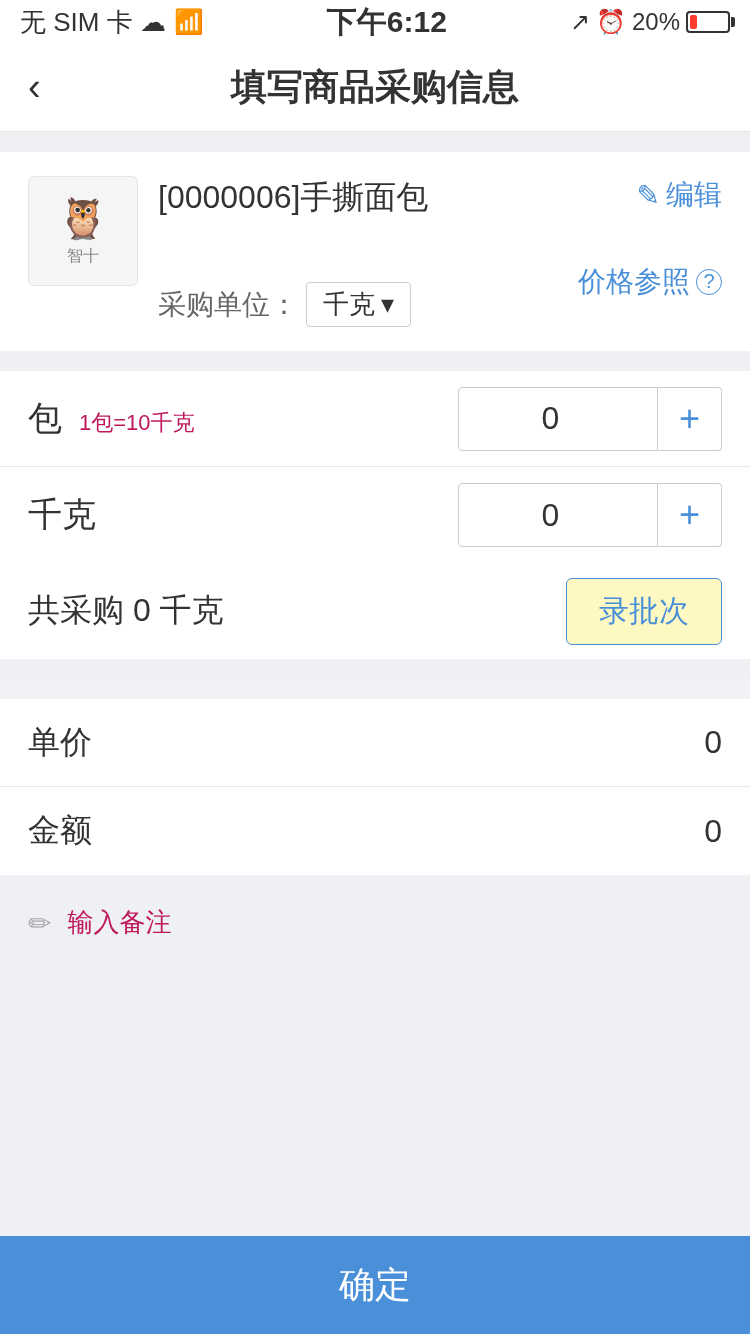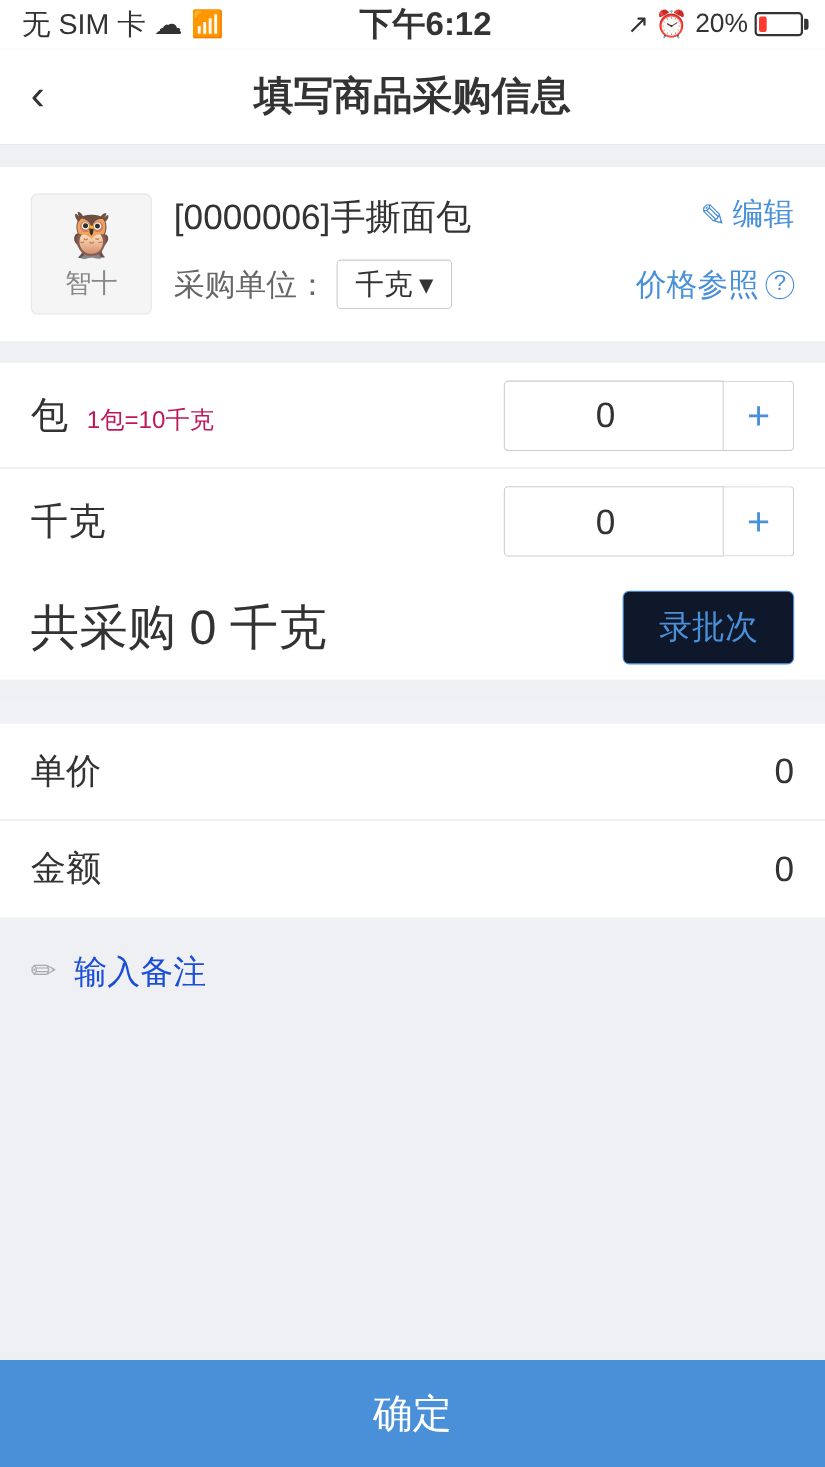--- a/index.html
+++ b/index.html
@@ -80,21 +80,21 @@
       border: 1px solid #e5e5e5;
       border-radius: 6px;
       display: flex; flex-direction: column;
       align-items: center; justify-content: center;
       flex-shrink: 0;
     }
     .product-image-owl {
       font-size: 40px; color: #888;
     }
     .product-image-text {
-      font-size: 24px; color: #888; margin-top: 4px;
+      font-size: 16px; color: #888; margin-top: 4px;
     }
     .product-info {
       flex: 1;
     }
     .product-header {
       display: flex; align-items: flex-start; justify-content: space-between;
     }
     .product-name {
       font-size: 32px; font-weight: 400; color: #333; flex: 1;
     }
@@ -155,27 +155,27 @@
     }
 
     
     .summary-row {
       display: flex; align-items: center; justify-content: space-between;
       padding: 0 28px;
       height: 96px;
       background: #fff;
     }
     .summary-text {
-      font-size: 44px; color: #333;
+      font-size: 32px; color: #333;
     }
     .record-btn {
       border: 1.5px solid #4a90d9; border-radius: 6px;
       padding: 12px 32px;
       font-size: 30px; color: #4a90d9;
-      background: #0f172a; cursor: pointer;
+      background: #fef9c3; cursor: pointer;
     }
 
     
     .price-section {
       background: #fff;
       margin-top: 20px;
     }
     .price-row {
       display: flex; align-items: center; justify-content: space-between;
       padding: 0 28px; height: 88px;
@@ -187,21 +187,21 @@
 
     
     .notes-section {
       background: #eef0f3;
       padding: 28px 28px;
       display: flex; align-items: flex-start; gap: 16px;
       margin-top: 2px;
       min-height: 120px;
     }
     .notes-icon { font-size: 28px; color: #aaa; margin-top: 2px; }
-    .notes-placeholder { font-size: 30px; color: #1d4ed8; }
+    .notes-placeholder { font-size: 26px; color: #be185d; }
 
     
     .confirm-btn {
       position: fixed;
       bottom: 0; left: 0;
       width: 750px; height: 98px;
       background: #4a90d9;
       display: flex; align-items: center; justify-content: center;
       font-size: 36px; color: #fff; font-weight: 500;
       cursor: pointer;
@@ -244,21 +244,21 @@
   </div>
   <div class="product-info">
     <div class="product-header">
       <span class="product-name">[0000006]手撕面包</span>
       <div class="product-edit">
         <span>✎</span>
         <span>编辑</span>
       </div>
     </div>
     <div class="product-unit-row">
-      <div style="display:flex;align-items:center;gap:8px;">
+      <div style="display:flex;align-items:center;gap:8px;margin-top:46px;">
         <span class="unit-label">采购单位：</span>
         <div class="unit-select">
           <span>千克</span>
           <span>▾</span>
         </div>
       </div>
       <div class="price-ref">
         <span>价格参照</span>
         <span style="border:1.5px solid #4a90d9;border-radius:50%;width:26px;height:26px;display:inline-flex;align-items:center;justify-content:center;font-size:20px;">?</span>
       </div>

